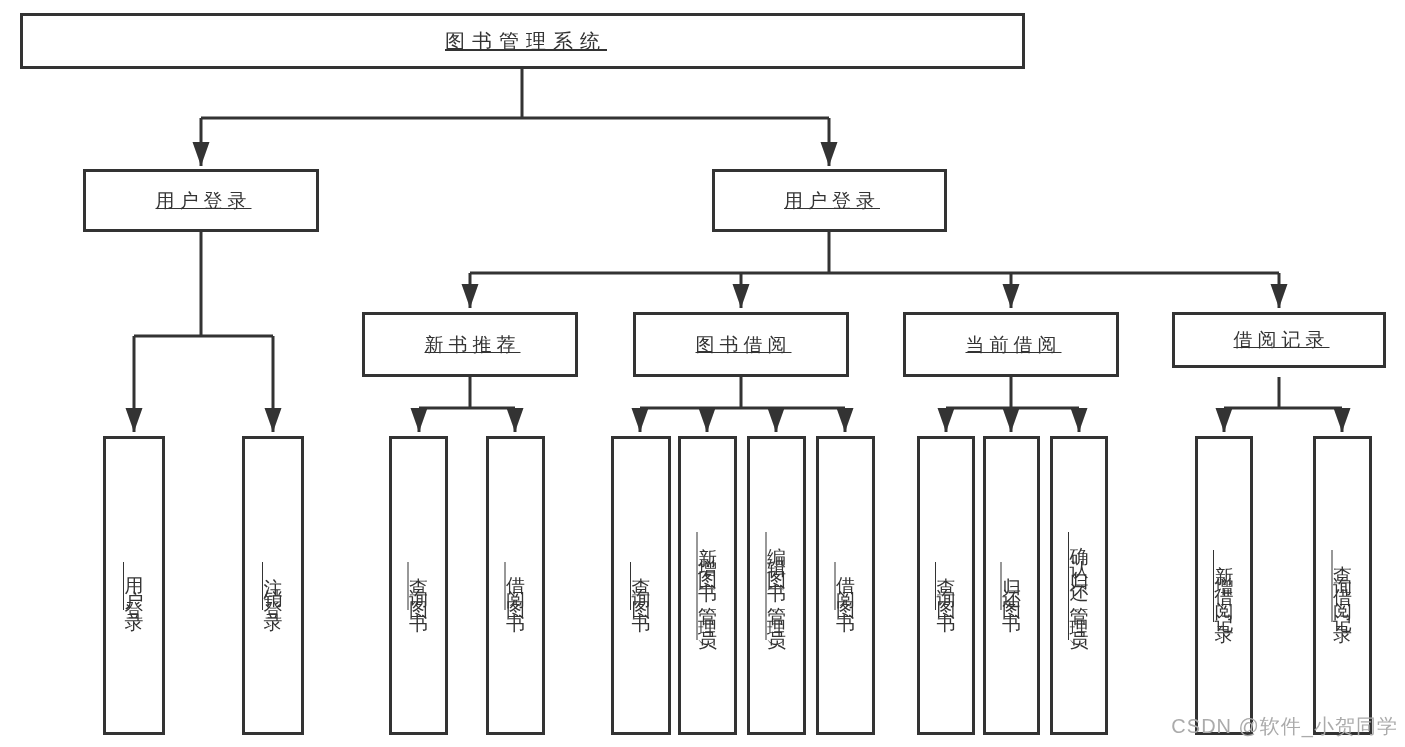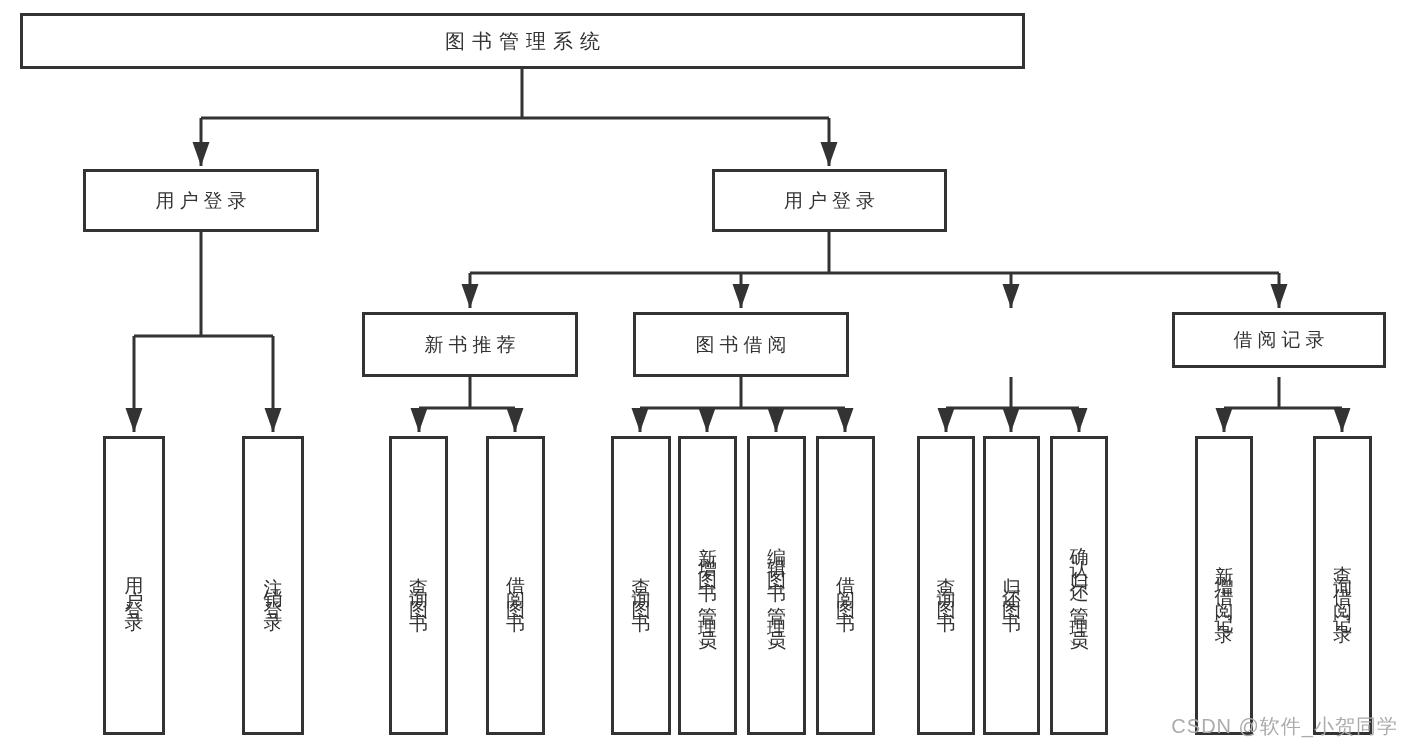--- a/index.html
+++ b/index.html
@@ -19,20 +19,21 @@
   }
   .box {
     position: absolute;
     box-sizing: border-box;
     border: 3px solid #333333;
     background: #ffffff;
     display: flex;
     align-items: center;
     justify-content: center;
     color: #333333;
+    text-decoration: underline;
   }
   .h1-label { font-size: 20px; letter-spacing: 7px; text-indent: 7px; white-space: nowrap; }
   .h2-label { font-size: 19px; letter-spacing: 5px; text-indent: 5px; white-space: nowrap; }
   .v-label {
     writing-mode: vertical-rl;
     text-orientation: mixed;
     font-size: 19px;
     letter-spacing: 12px;
     white-space: nowrap;
   }
@@ -100,20 +101,23 @@
   <div class="box" style="left:712px; top:169px; width:235px; height:63px;">
     <span class="h2-label">用户登录</span>
   </div>
 
   <div class="box" style="left:362px; top:312px; width:216px; height:65px;">
     <span class="h2-label">新书推荐</span>
   </div>
   <div class="box" style="left:633px; top:312px; width:216px; height:65px;justify-content:center;">
     <span class="h2-label">图书借阅</span>
   </div>
+  <div class="box" style="left:903px; top:312px; width:216px; height:65px;">
+    <span class="h2-label">当前借阅</span>
+  </div>
   <div class="box" style="left:1172px; top:312px; width:214px; height:56px;">
     <span class="h2-label">借阅记录</span>
   </div>
 
   <div class="box" style="left:103px; top:436px; width:62px; height:299px;">
     <span class="v-label">用户登录</span>
   </div>
   <div class="box" style="left:242px; top:436px; width:62px; height:299px;">
     <span class="v-label">注销登录</span>
   </div>

